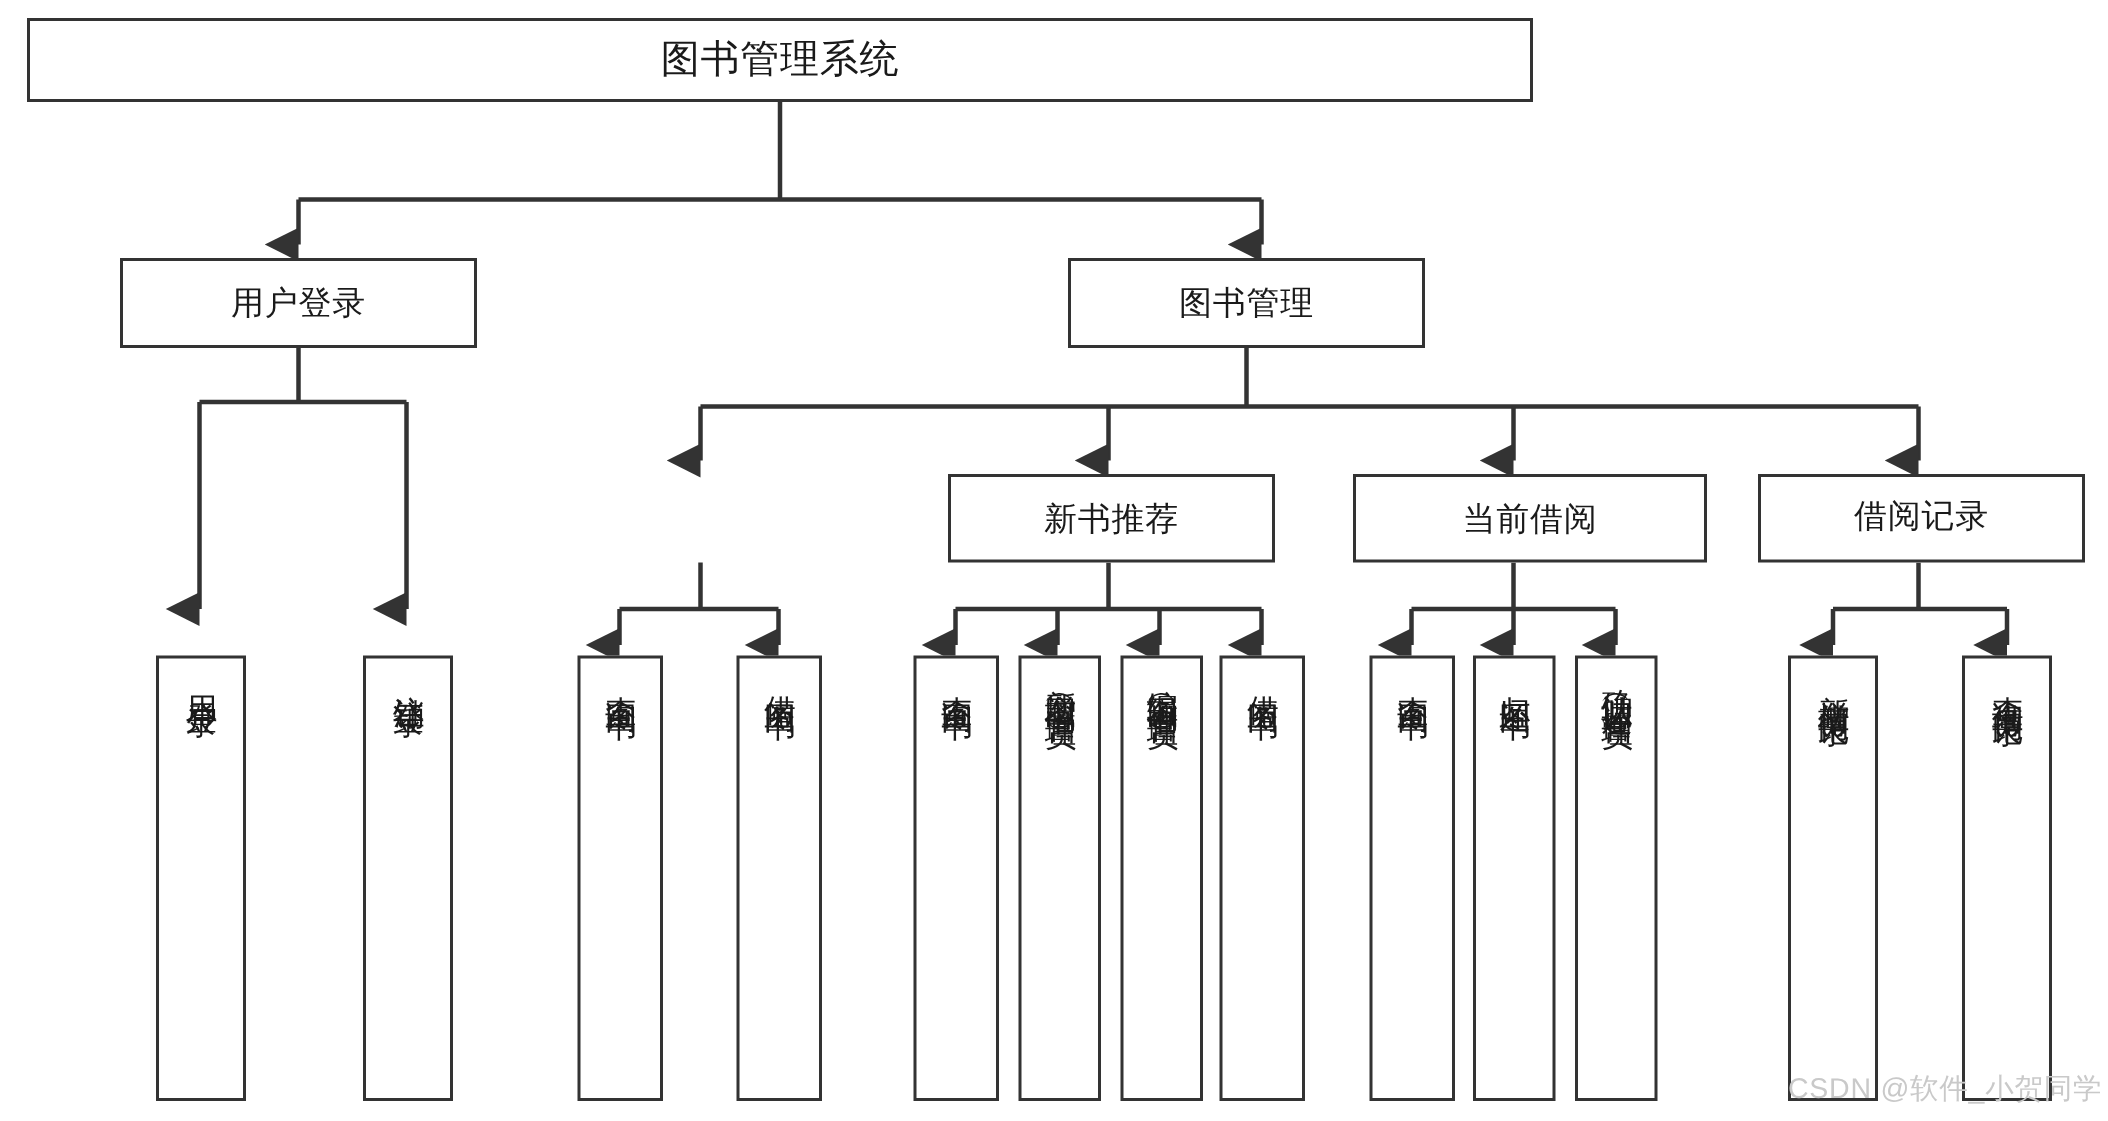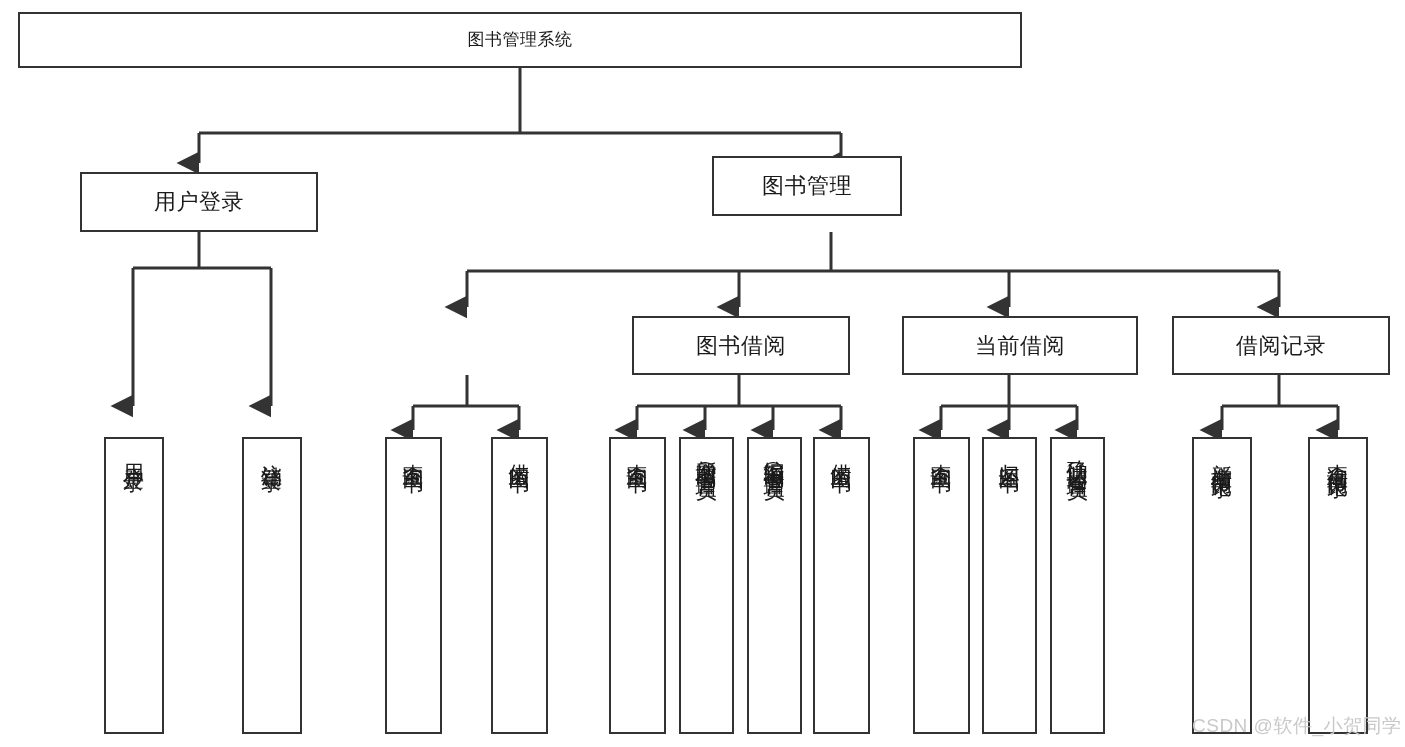--- a/index.html
+++ b/index.html
@@ -39,21 +39,21 @@
     display: block;
     text-align: center;
     line-height: 1.15;
   }
   
   .node.horiz .label {
     font-size: 22px;
     letter-spacing: 0.5px;
   }
   .node.root .label {
-    font-size: 17px;
+    font-size: 26px;
   }
   
   .node.vert {
     align-items: flex-start;
     justify-content: center;
     padding-top: 8px;
   }
   .node.vert .label {
     writing-mode: vertical-rl;
     text-orientation: upright;
@@ -136,34 +136,34 @@
   </svg>
 
   <div class="node horiz root" style="left:18px; top:12px; width:1004px; height:56px;">
     <span class="label">图书管理系统</span>
   </div>
 
   <div class="node horiz" style="left:80px; top:172px; width:238px; height:60px;">
     <span class="label">用户登录</span>
   </div>
 
-  <div class="node horiz" style="left:712px; top:156px; width:190px; height:60px;">
+  <div class="node horiz" style="left:712px; top:172px; width:238px; height:60px;">
     <span class="label">图书管理</span>
   </div>
 
 
   <div class="node horiz" style="left:632px; top:316px; width:218px; height:59px;">
-    <span class="label">图书借阅</span>
+    <span class="label">新书推荐</span>
   </div>
 
   <div class="node horiz" style="left:902px; top:316px; width:236px; height:59px;">
     <span class="label">当前借阅</span>
   </div>
 
-  <div class="node horiz" style="left:1172px; top:316px; width:218px; height:59px;">
+  <div class="node horiz" style="left:1172px; top:316px; width:218px; height:59px;font-family:Liberation Mono, monospace;">
     <span class="label">借阅记录</span>
   </div>
 
   <div class="node vert" style="left:104px; top:437px; width:60px; height:297px;">
     <span class="label">用户登录</span>
   </div>
 
   <div class="node vert" style="left:242px; top:437px; width:60px; height:297px;">
     <span class="label">注销登录</span>
   </div>

